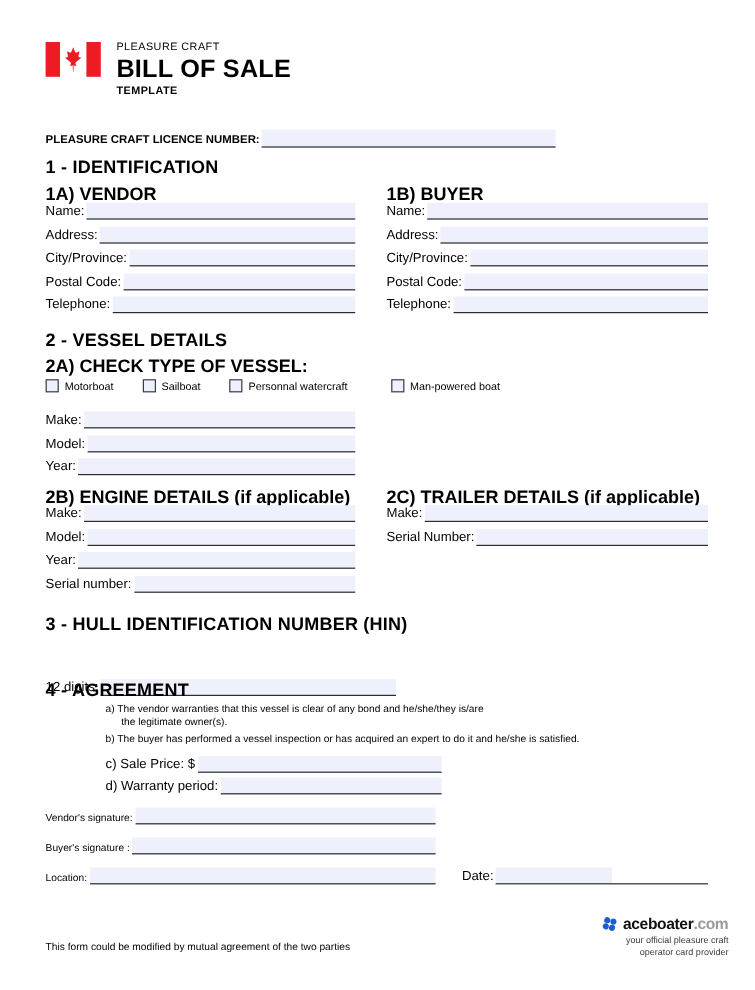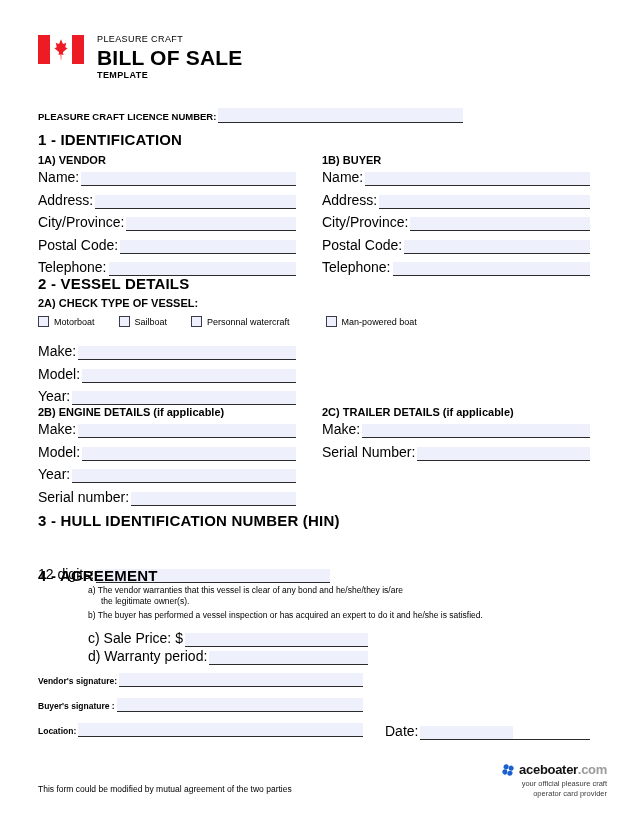--- a/index.html
+++ b/index.html
@@ -75,21 +75,21 @@
     font-weight: bold;
     letter-spacing: 0.4px;
   }
 
   
   .fieldline {
     display: flex;
     align-items: flex-end;
   }
   .flabel {
-    font-size: 14px;
+    font-size: 11px;
     white-space: nowrap;
     padding-bottom: 1px;
     flex: 0 0 auto;
   }
   .fline {
     flex: 1 1 auto;
     border-bottom: 1.3px solid #2b2b2b;
     background: #eef0fb;
     height: 13px;
     margin-left: 2px;
@@ -115,21 +115,21 @@
 
   
   .sec-head {
     position: absolute;
     font-size: 15px;
     font-weight: bold;
     letter-spacing: 0.2px;
   }
   .sub-head {
     position: absolute;
-    font-size: 11px;
+    font-size: 15px;
     font-weight: bold;
   }
 
   
   .col {
     position: absolute;
   }
   .col .fieldline { margin-bottom: 5.5px; }
 
   
@@ -168,21 +168,21 @@
   .agr-indent {
     padding-left: 13px;
     display: block;
   }
 
   
   .sig {
     position: absolute;
     left: 38px;
   }
-  .sig .flabel { font-size: 8.5px; font-weight: bold; }
+  .sig .flabel { font-size: 8.5px; }
 
   
   .footnote {
     position: absolute;
     left: 38px;
     top: 784px;
     font-size: 8.5px;
   }
   .brand {
     position: absolute;

